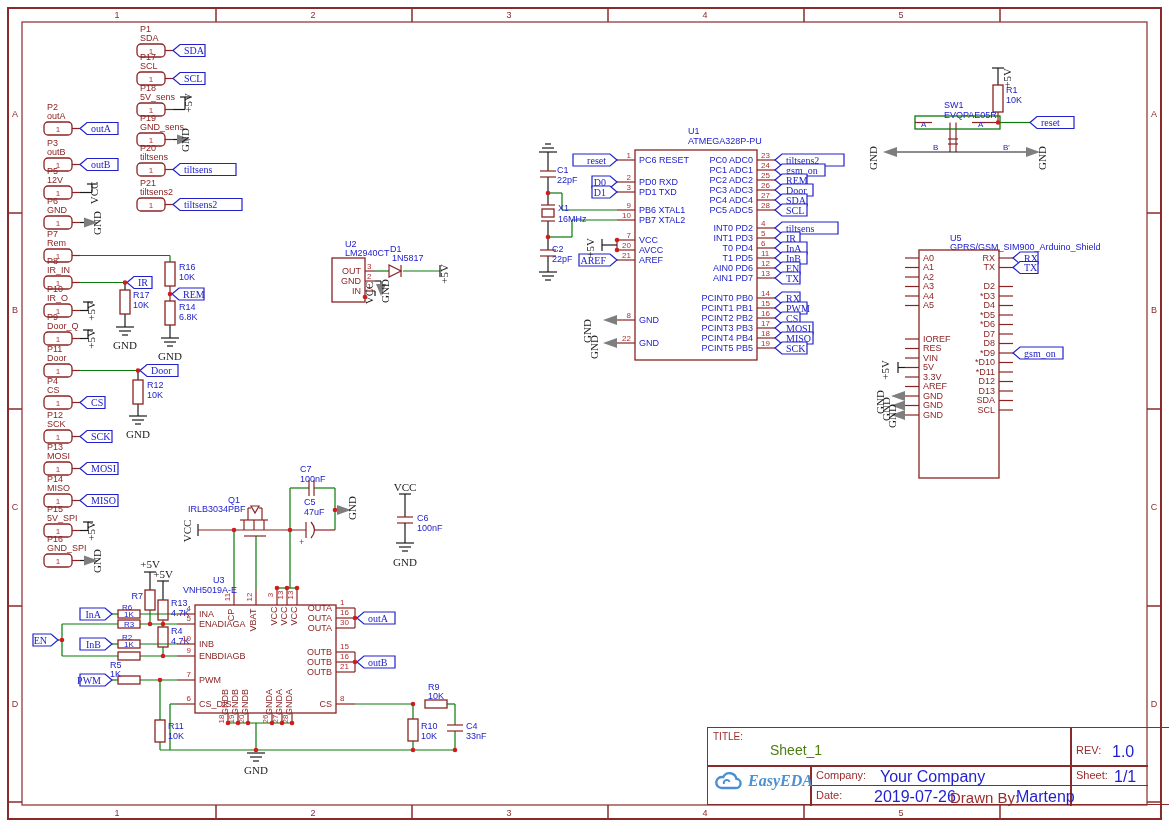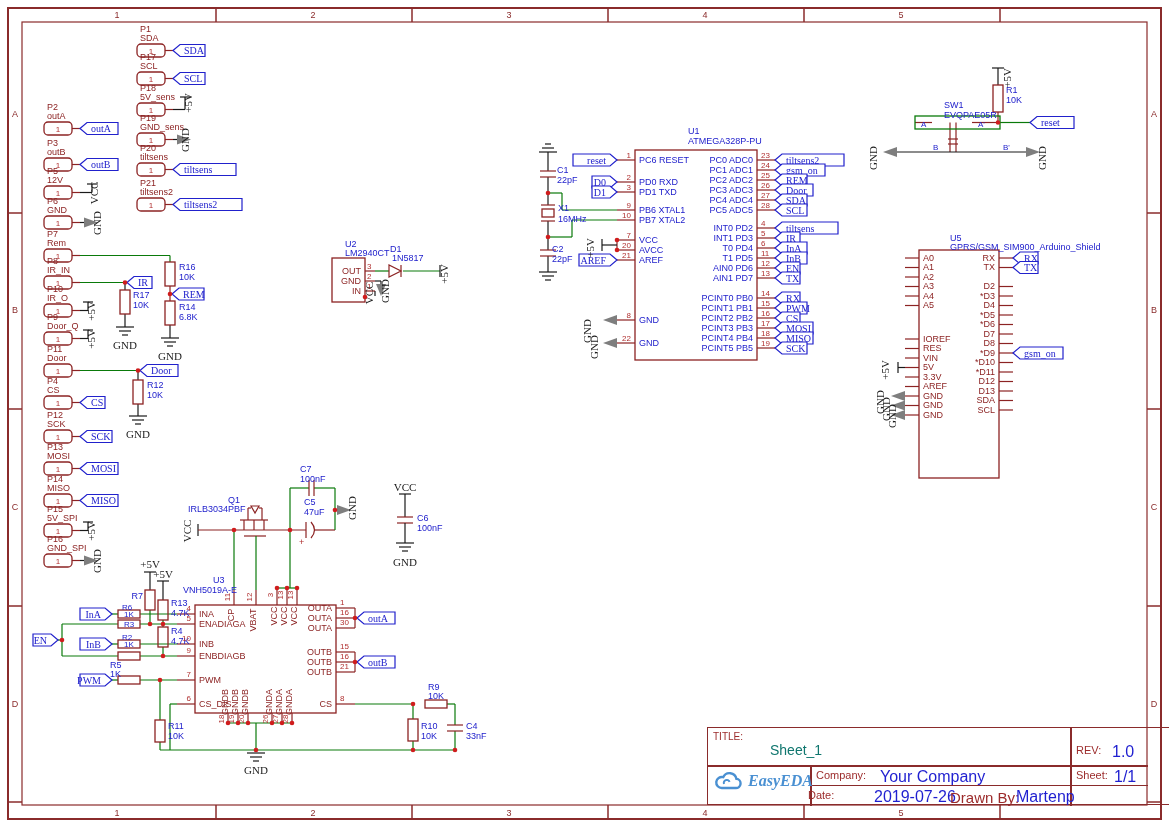--- a/index.html
+++ b/index.html
@@ -2,21 +2,21 @@
 <html><head>
 <meta charset="utf-8">
 <style>
   html,body{margin:0;padding:0;background:#ffffff;font-family:"Liberation Sans",sans-serif;}
   #stage{position:relative;width:1169px;height:827px;background:#fff;overflow:hidden;}
   #schem{position:absolute;left:0;top:0;}
   .titleblock{position:absolute;left:707px;top:727px;width:484px;height:78px;border:1.5px solid #8a2b2b;box-sizing:border-box;}
   .tb-line{position:absolute;background:#8a2b2b;}
   .tb-lab{position:absolute;color:#9c2b2b;font-size:10px;}
   .tb-val{position:absolute;color:#1f1fd0;font-size:16px;}
-  .tb-title{position:absolute;color:#0f766e;font-size:14px;text-align:right;}
+  .tb-title{position:absolute;color:#4d7c0f;font-size:14px;text-align:right;}
   .logo{position:absolute;left:6px;top:42px;display:flex;align-items:center;gap:4px;font-family:Liberation Serif, serif;}
   .logo-text{color:#4a90d2;font-size:16px;font-weight:bold;font-style:italic;}
   svg text{font-family:"Liberation Sans",sans-serif;}
   svg text.ser{font-family:"Liberation Serif",serif;}
 </style>
 </head>
 <body>
 
 <div id="stage">
   <svg id="schem" width="1169" height="827" viewBox="0 0 1169 827">
@@ -801,21 +801,21 @@
     <div class="tb-line" style="left:0;top:37px;width:440px;height:1.5px"></div>
     <div class="tb-line" style="left:362px;top:0;width:1.5px;height:78px"></div>
     <div class="tb-line" style="left:102px;top:37px;width:1.5px;height:41px"></div>
     <div class="tb-line" style="left:102px;top:57px;width:338px;height:1px"></div>
     <div class="tb-lab" style="left:5px;top:3px">TITLE:</div>
     <div class="tb-title" style="left:62px;top:14px">Sheet_1</div>
     <div class="tb-lab" style="left:368px;top:16px;font-size:11px">REV:</div>
     <div class="tb-val" style="left:404px;top:15px">1.0</div>
     <div class="tb-lab" style="left:108px;top:41px;font-size:11px">Company:</div>
     <div class="tb-val" style="left:172px;top:40px">Your Company</div>
-    <div class="tb-lab" style="left:100px;top:61px;font-size:11px">Date:</div>
+    <div class="tb-lab" style="left:108px;top:61px;font-size:11px">Date:</div>
     <div class="tb-val" style="left:166px;top:60px">2019-07-26</div>
     <div class="tb-lab" style="left:242px;top:61px;font-size:15px">Drawn By:</div>
     <div class="tb-val" style="left:308px;top:60px">Martenp</div>
     <div class="tb-lab" style="left:368px;top:41px;font-size:11px">Sheet:</div>
     <div class="tb-val" style="left:406px;top:40px">1/1</div>
     <div class="logo">
       <svg width="30" height="22" viewBox="0 0 30 22">
         <path d="M8,18 a5.5,5.5 0 1 1 1.2,-10.8 a7,7 0 0 1 13.2,1.6 a4.6,4.6 0 0 1 -0.9,9.2 z" fill="none" stroke="#4a90d2" stroke-width="2.4"></path>
         <path d="M10,14 a3,3 0 1 1 5.6,-2.2" fill="none" stroke="#4a90d2" stroke-width="2"></path>
       </svg>

